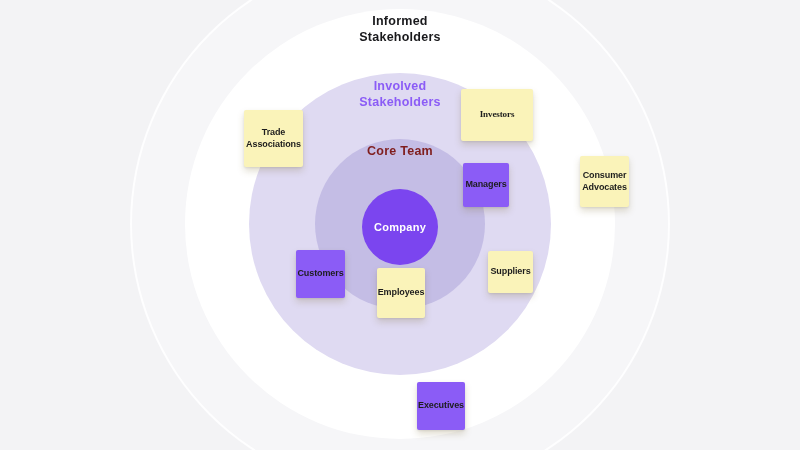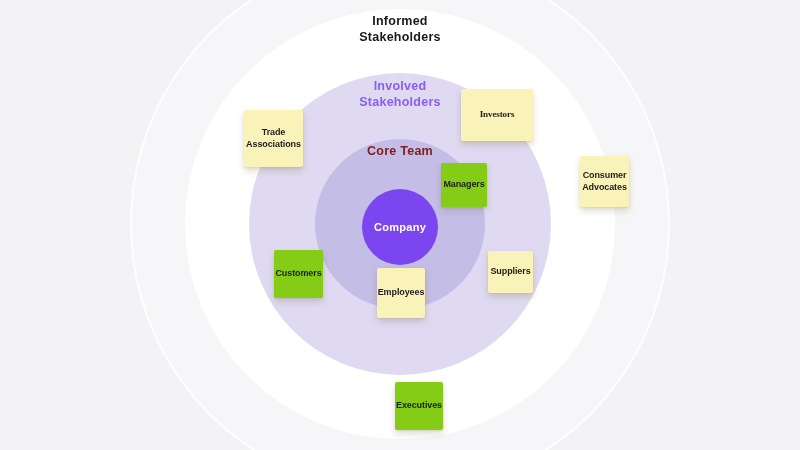--- a/index.html
+++ b/index.html
@@ -74,21 +74,21 @@
     box-shadow: 0 4px 7px rgba(120,100,40,0.22), 0 1px 2px rgba(0,0,0,0.08);
   }
   .sticky .sticky-label {
     font-size: 9px;
     font-weight: 600;
     line-height: 1.25;
     letter-spacing: -0.1px;
     color: #1D1D1D;
   }
   .sticky-light { background: #FAF3B9; }
-  .sticky-gold  { background: #84cc16; }
+  .sticky-gold  { background: #8b5cf6; margin-left: 22px; }
 
   .sticky-trade      { left: 244px; top: 110px; width: 59px; height: 57px; }
   .sticky-employees  { left: 304px; top: 160px; width: 63px; height: 47px; }
   .sticky-investors  { left: 461px; top:  89px; width: 72px; height: 52px; font-family: Liberation Serif, serif; }
   .sticky-consumer   { left: 556px; top: 156px; width: 49px; height: 51px; margin-left: 24px; }
   .sticky-managers   { left: 441px; top: 163px; width: 46px; height: 44px; }
   .sticky-customers  { left: 274px; top: 250px; width: 49px; height: 48px; }
   .sticky-executives { left: 377px; top: 268px; width: 48px; height: 50px; }
   .sticky-suppliers  { left: 488px; top: 251px; width: 45px; height: 42px; }
   .sticky-regulators { left: 395px; top: 382px; width: 48px; height: 48px; }

